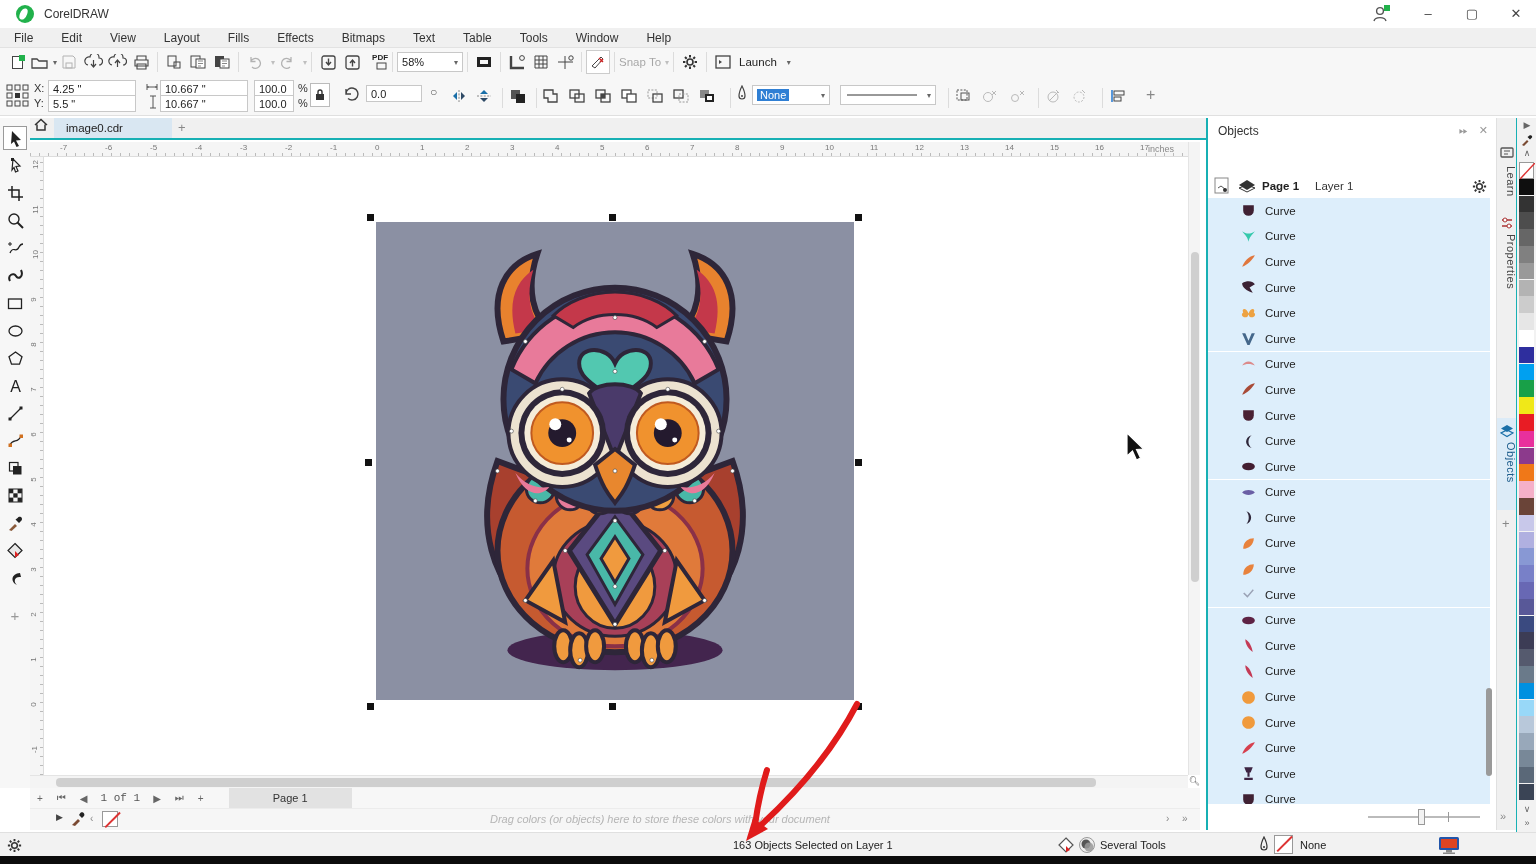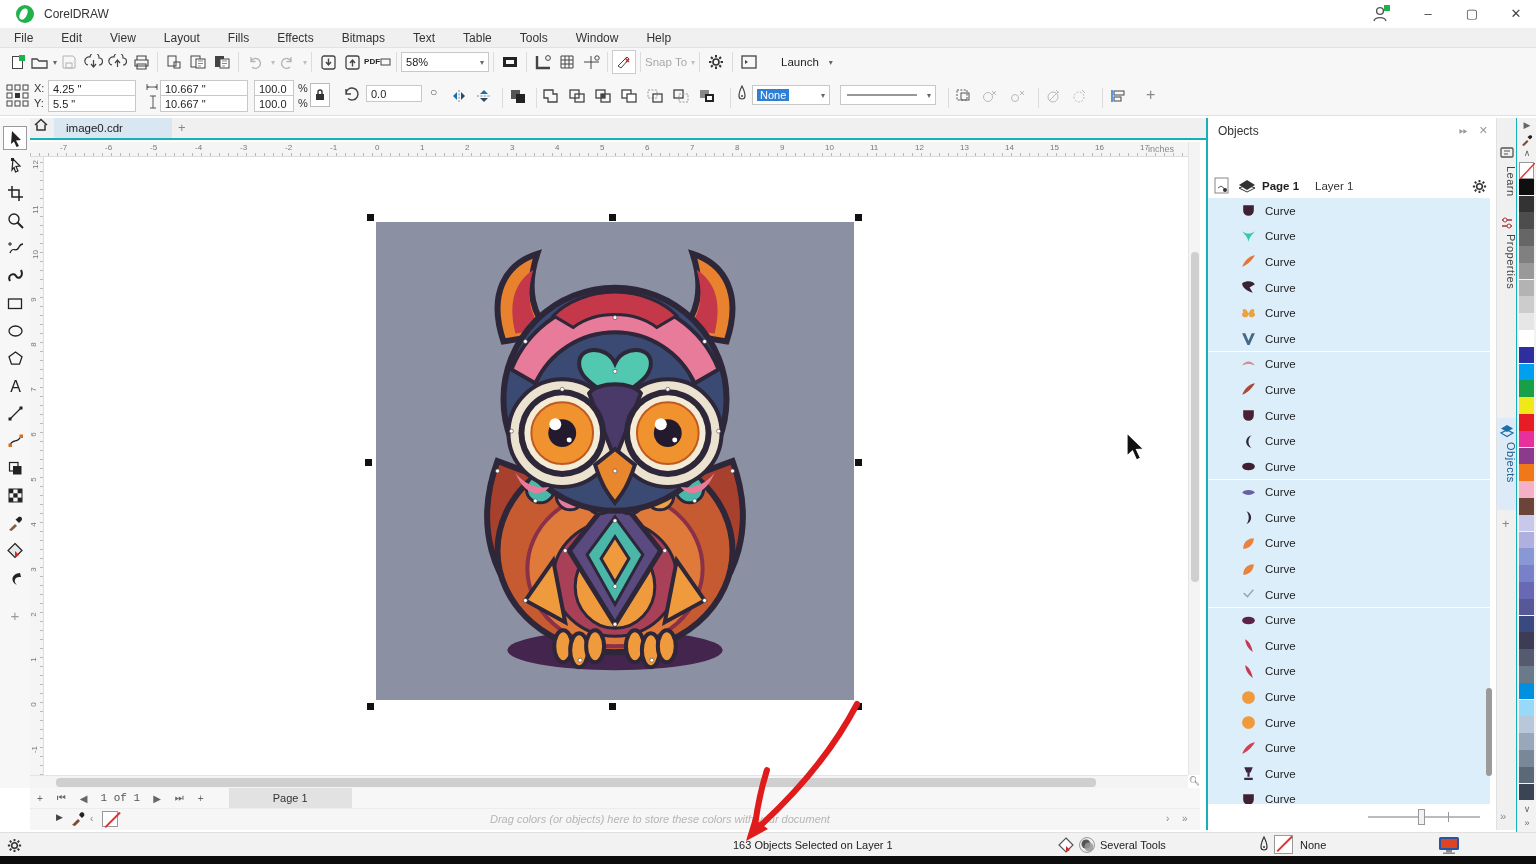--- a/index.html
+++ b/index.html
@@ -217,28 +217,28 @@
             <rect x="2" y="2" width="13" height="13" rx="2" fill="none" stroke="#444" stroke-width="1.3"></rect>
             <path d="M8.5,4.5 v6 M6,8 l2.5,3 l2.5,-3" fill="none" stroke="#444" stroke-width="1.4"></path>
           </svg>
         </span>
       <span class="tbtn">
         <svg width="17" height="17">
             <rect x="2" y="2" width="13" height="13" rx="2" fill="none" stroke="#444" stroke-width="1.3"></rect>
             <path d="M8.5,12.5 v-6 M6,9 l2.5,-3 l2.5,3" fill="none" stroke="#444" stroke-width="1.4"></path>
           </svg>
         </span>
-      <span class="tbtn" style="font-size:8px; font-weight:bold; line-height:8px;">
+      <span class="tbtn" style="font-size:8px; font-weight:bold; flex-direction:column; line-height:8px;align-items:flex-end;">
         <span>PDF</span>
           <svg width="12" height="8">
             <rect x="1" y="1" width="9" height="6" fill="none" stroke="#444"></rect>
           </svg>
         </span>
       <span class="sep"></span>
-      <span class="combo" style="width:88px;">
+      <span class="combo" style="width:66px;">
         <span>58%</span>
           <span class="ddarrow" style="margin-left:auto;">▾</span>
         </span>
       <span class="sep"></span>
       <span class="tbtn">
         <svg width="18" height="16">
             <rect x="2" y="3" width="14" height="10" fill="#222"></rect>
             <rect x="5" y="6" width="8" height="4" fill="#f7f7f7"></rect>
           </svg>
         </span>
@@ -279,21 +279,21 @@
             </g>
           </svg>
         </span>
       <span class="sep"></span>
       <span class="tbtn">
         <svg width="18" height="16">
             <rect x="2" y="2" width="14" height="12" fill="none" stroke="#444" stroke-width="1.3"></rect>
             <path d="M5,6 l3,2 -3,2 z" fill="#444"></path>
           </svg>
         </span>
-      <span style="font-size:11.5px; margin-left:20px;">Launch</span>
+      <span style="font-size:11.5px; margin-left:4px;">Launch</span>
       <span class="ddarrow" style="margin-left:10px;">▾</span>
     </div>
   </div>
 
   <div id="propbar" class="abs">
     <svg class="abs" style="left:6px; top:8px;" width="24" height="24">
       <g fill="none" stroke="#444">
           <rect x="1" y="1" width="5" height="5"></rect>
           <rect x="9" y="1" width="5" height="5"></rect>
           <rect x="17" y="1" width="5" height="5"></rect>

